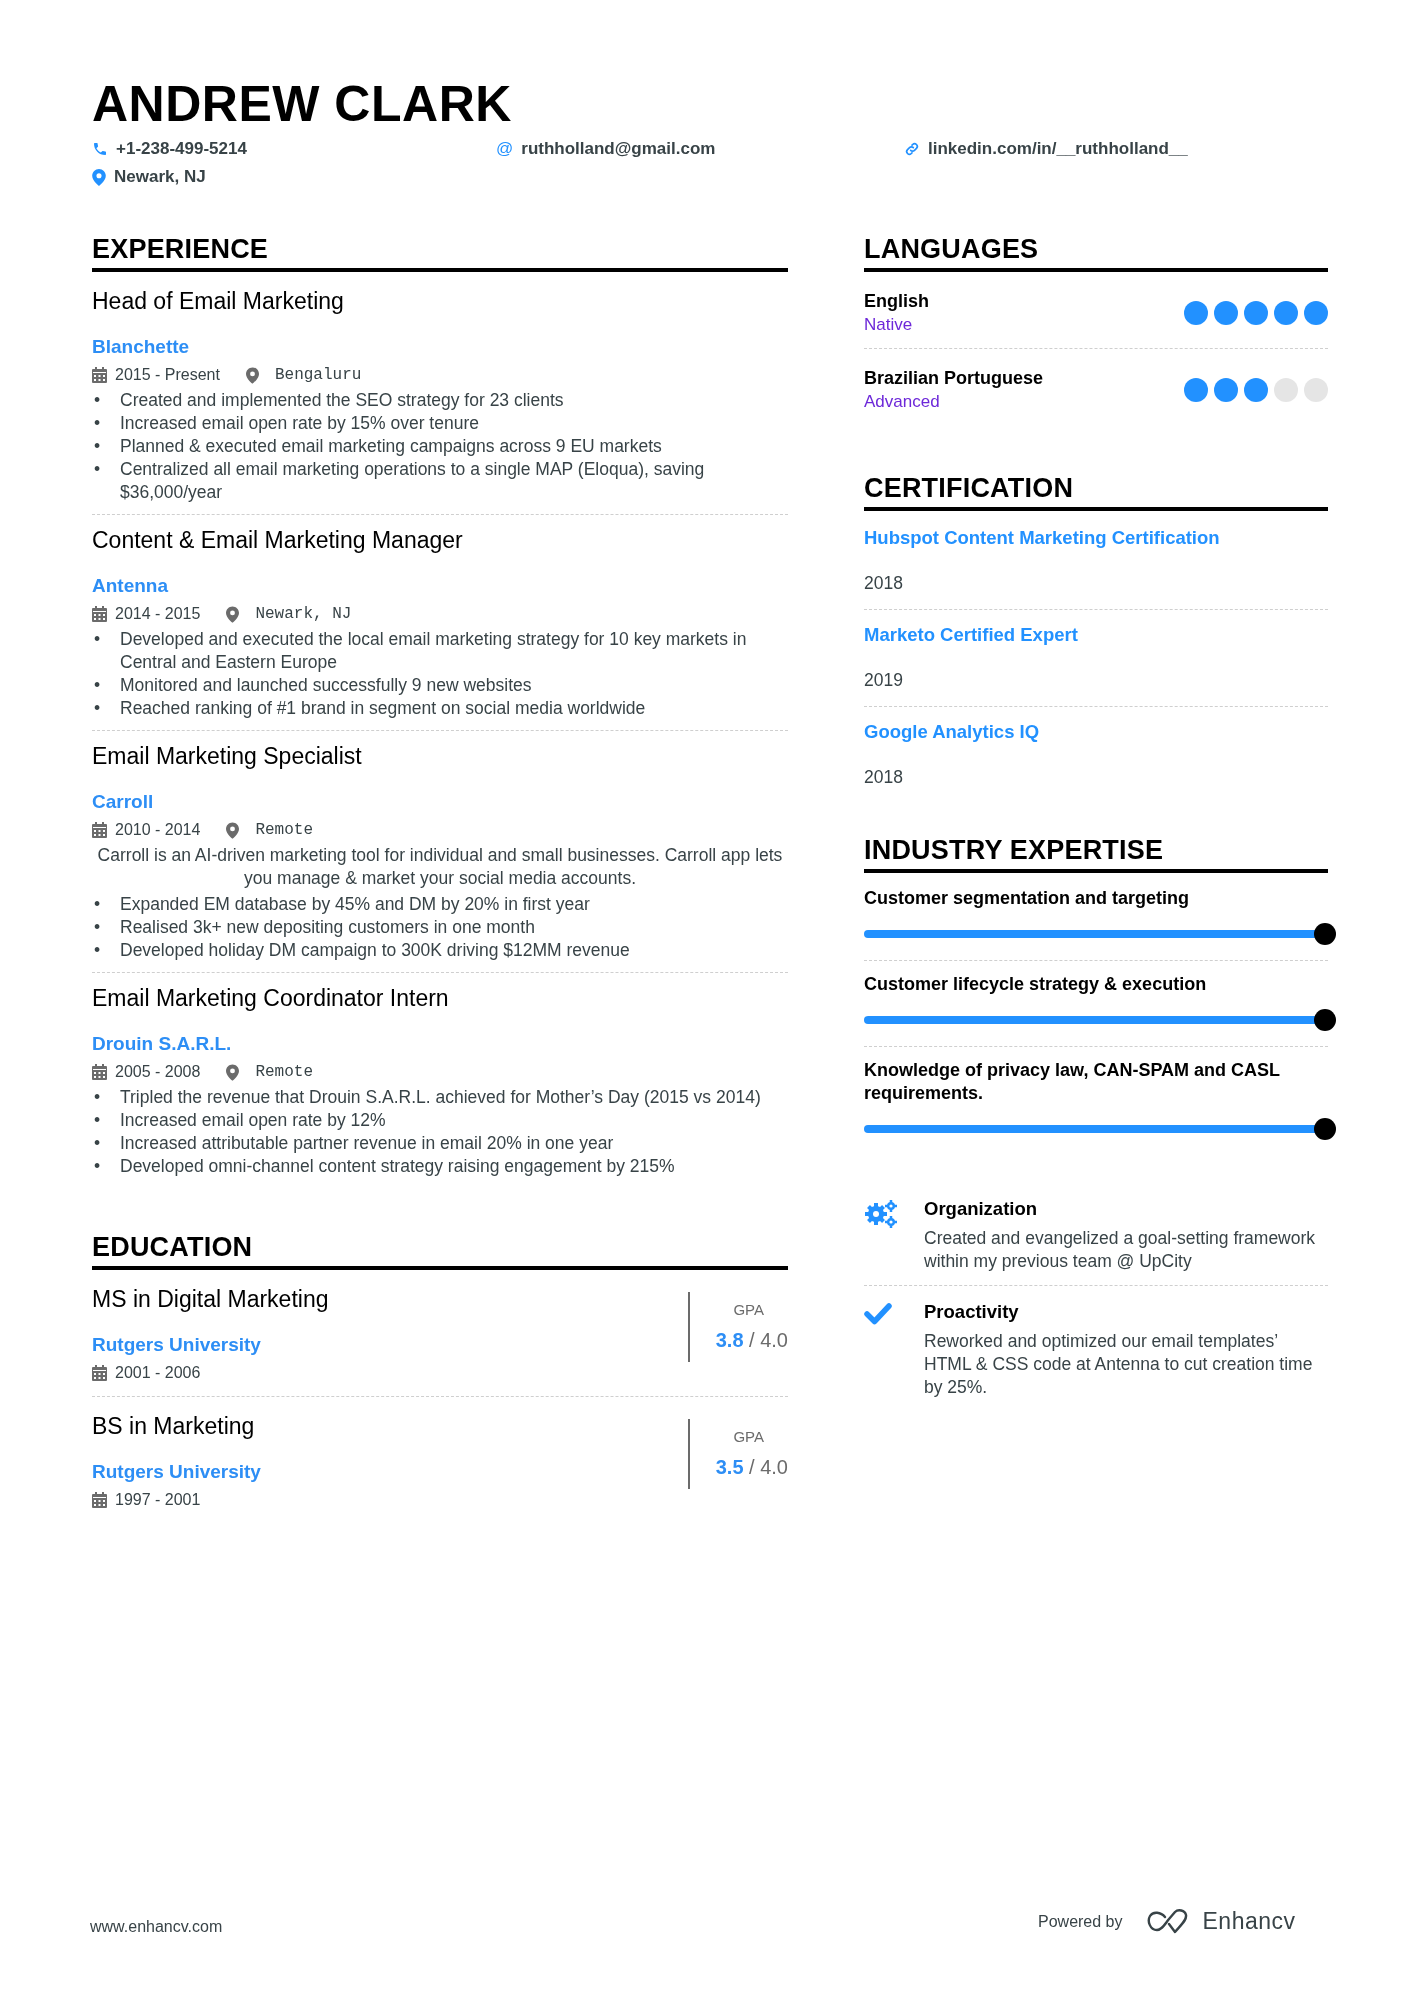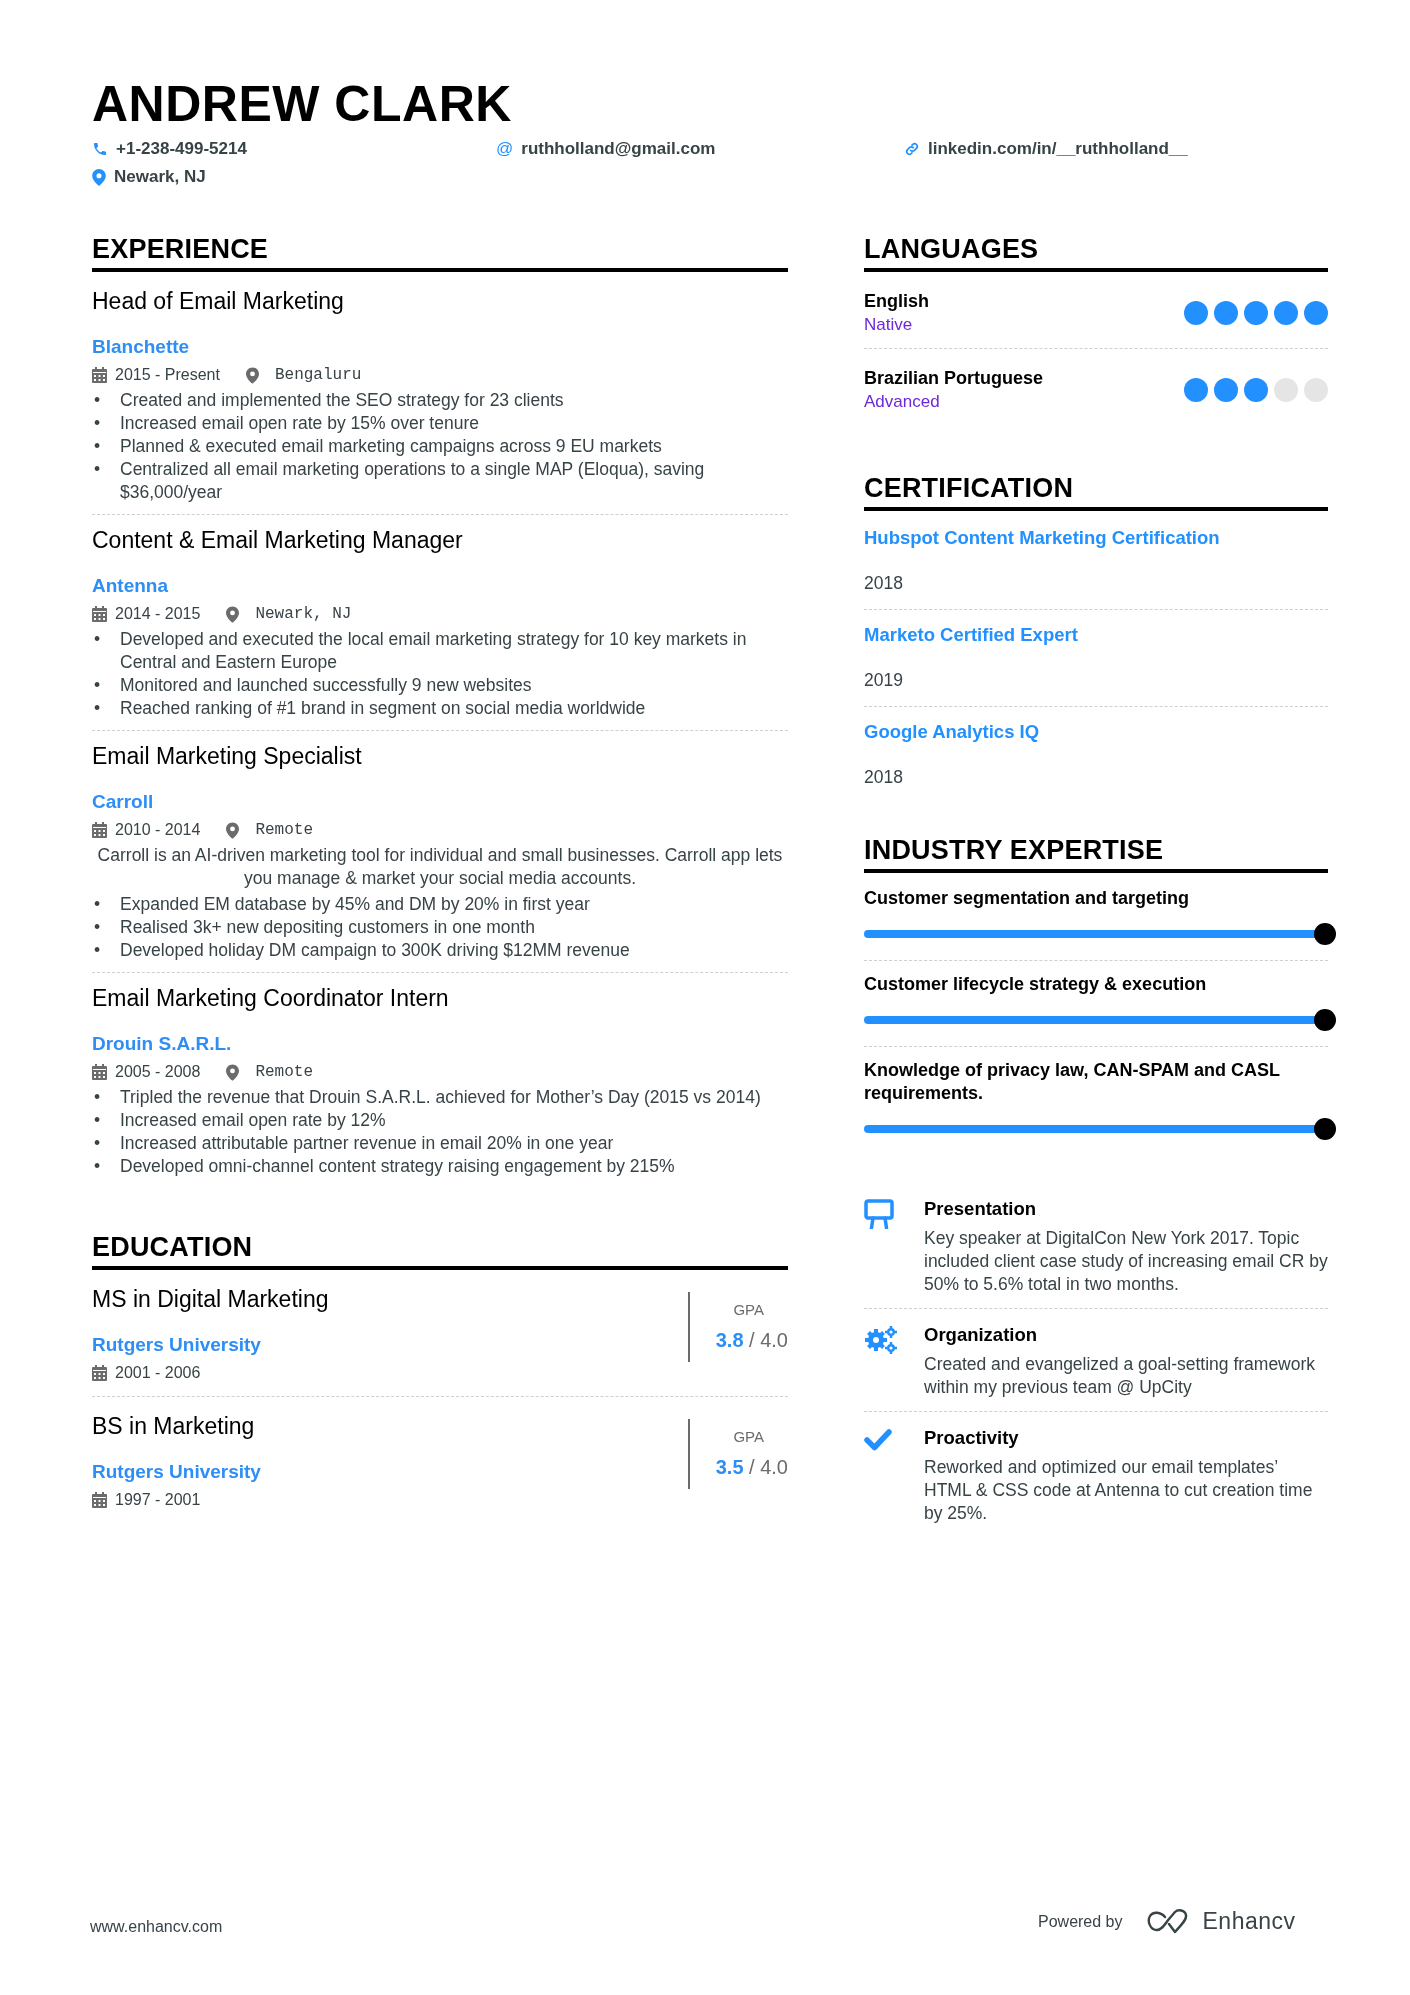--- a/index.html
+++ b/index.html
@@ -370,32 +370,20 @@
       <div class="ind-item">
         <div class="ind-name">Knowledge of privacy law, CAN-SPAM and CASL requirements.</div>
         <div class="bar">
             <span class="knob"></span>
           </div>
       </div>
     </div>
 
     <div class="section str-section">
 
-      <div class="str-item">
-        <div class="str-icon">
-          <svg width="30" height="30" viewBox="0 0 30 30">
-              <rect x="2" y="2" width="26" height="17" rx="2" fill="none" stroke="#2291ff" stroke-width="3.5"></rect>
-              <path d="M9 19 L7.5 29 M21 19 L22.5 29" stroke="#2291ff" stroke-width="3.5" stroke-linecap="round"></path>
-            </svg>
-        </div>
-        <div class="str-body">
-          <div class="str-title">Presentation</div>
-          <div class="str-desc">Key speaker at DigitalCon New York 2017. Topic included client case study of increasing email CR by 50% to 5.6% total in two months.</div>
-        </div>
-      </div>
 
       <div class="str-item">
         <div class="str-icon">
           <svg width="34" height="30" viewBox="0 0 34 30">
               <g fill="#2291ff">
                 <circle cx="12" cy="15" r="8"></circle>
                 <g stroke="#2291ff" stroke-width="4">
                   <line x1="12" y1="4" x2="12" y2="26"></line>
                   <line x1="1" y1="15" x2="23" y2="15"></line>
                   <line x1="4.5" y1="7.5" x2="19.5" y2="22.5"></line>

